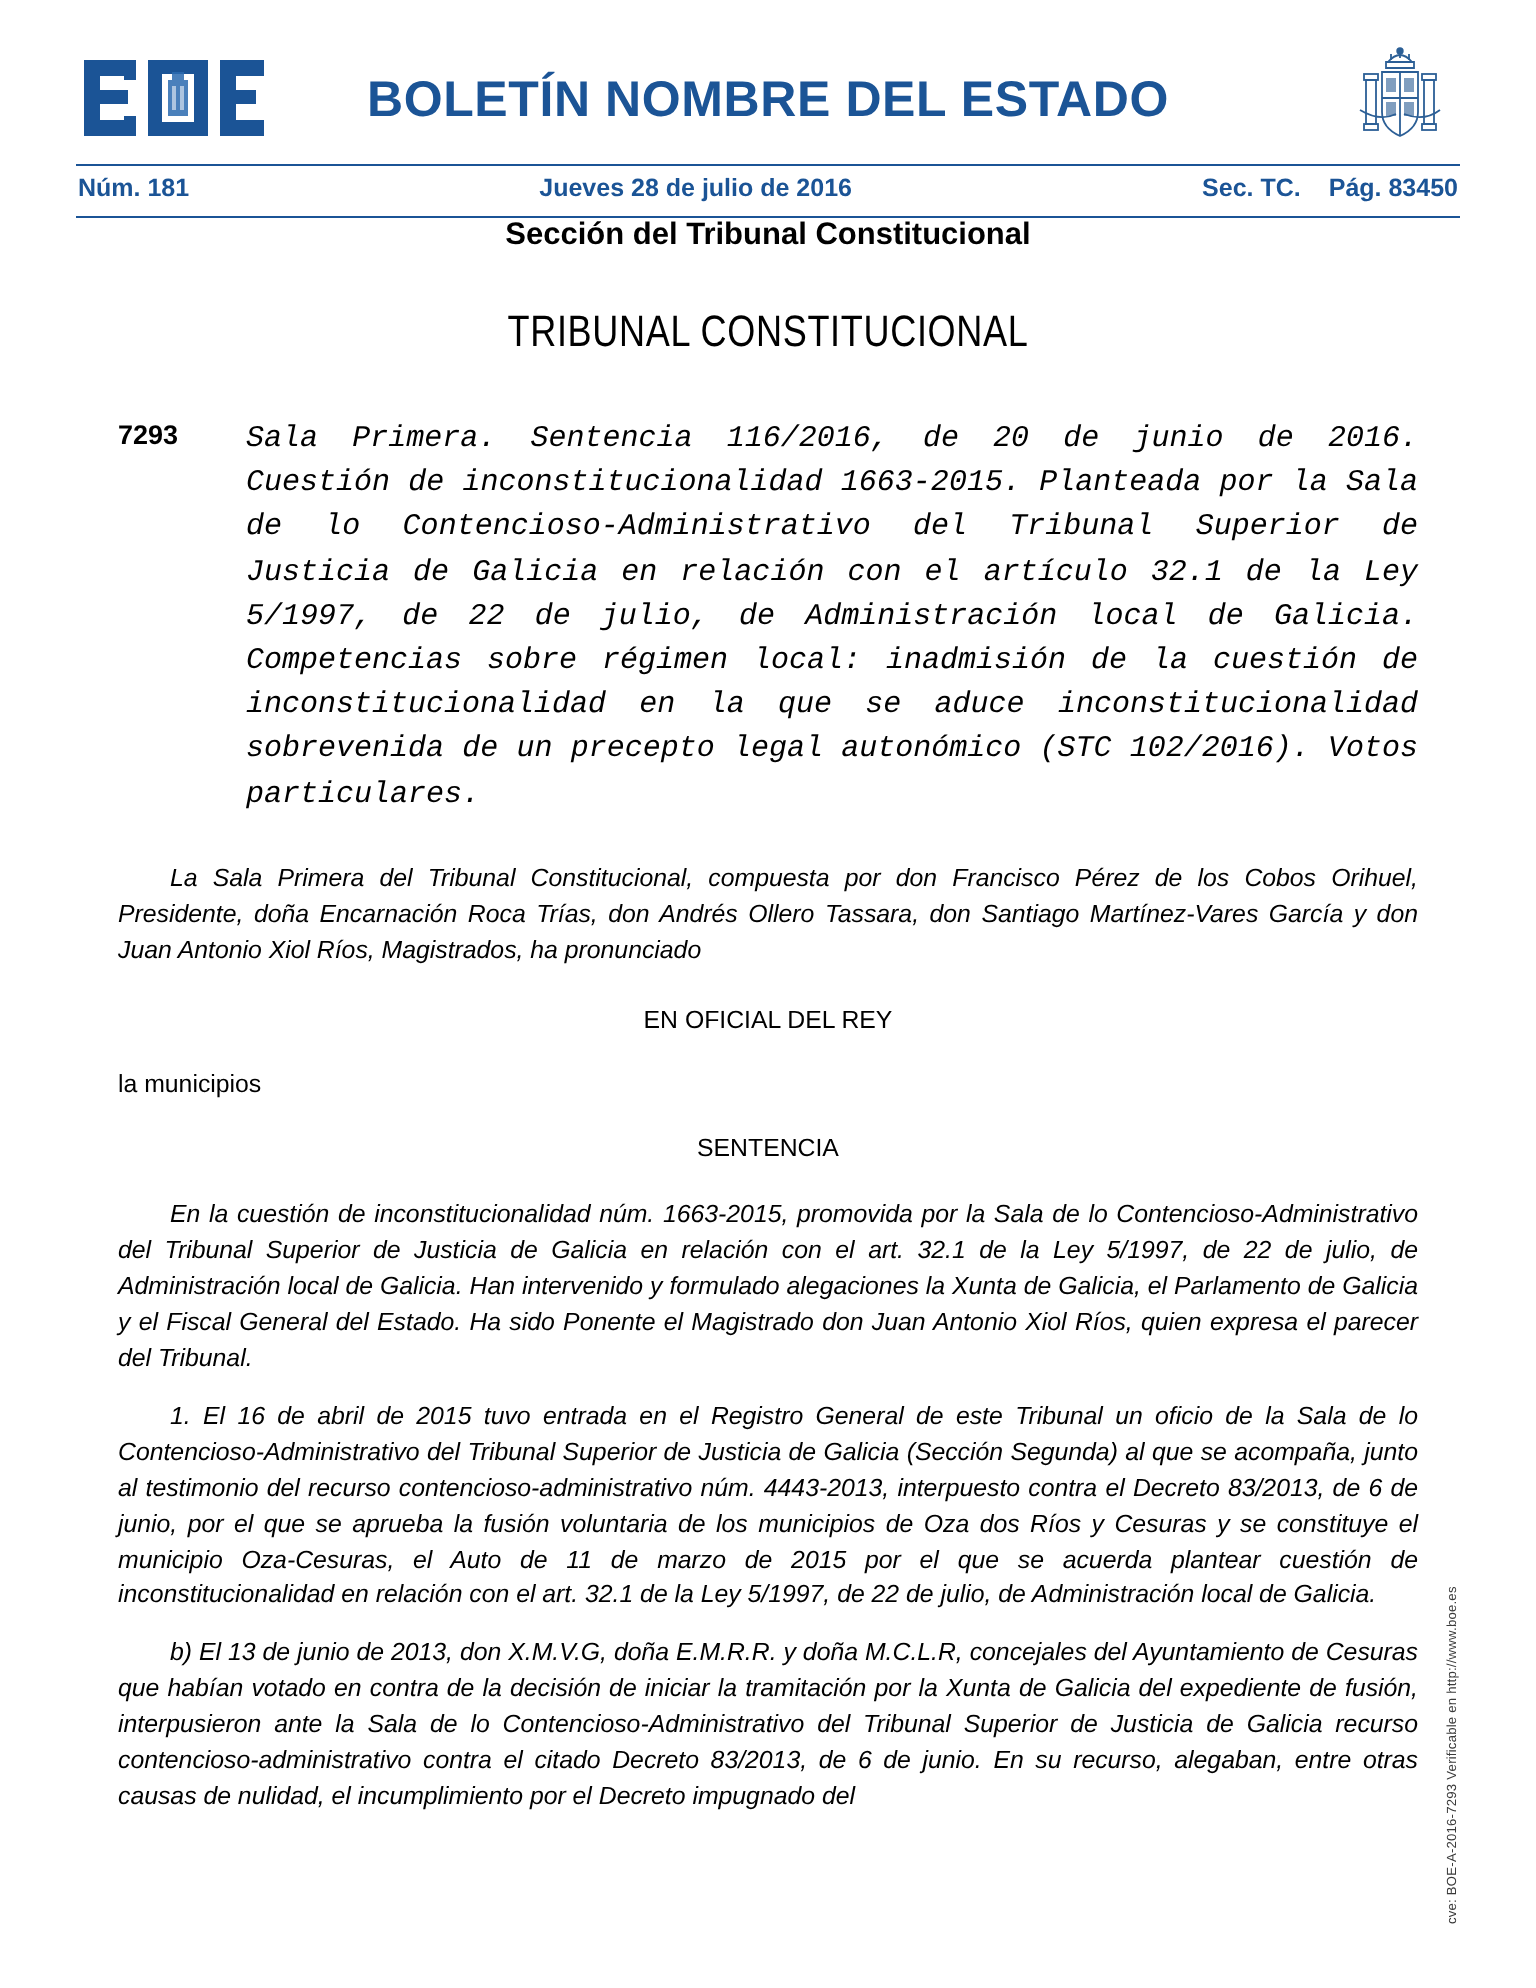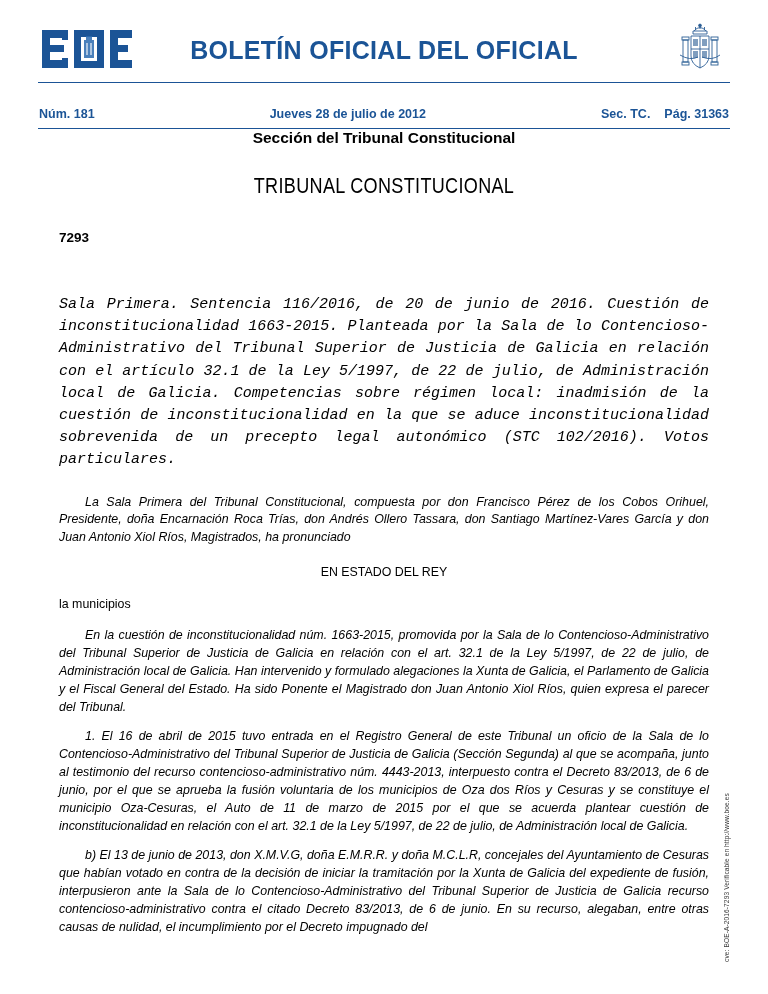--- a/index.html
+++ b/index.html
@@ -67,21 +67,20 @@
     margin-top: 3px;
   }
   .header-row {
     display: flex;
     align-items: baseline;
     justify-content: space-between;
     font-size: 12.5px;
     font-weight: bold;
     color: #1b5496;
     padding: 4px 1px 4px 1px;
-    margin-top: 20px;
   }
   .header-left  { white-space: nowrap; }
   .header-center{ white-space: nowrap; flex: 1; text-align: center; }
   .header-right { white-space: nowrap; display: flex; gap: 14px; text-align: right; }
 
   
   .content {
     padding: 0 21px;
   }
   .section-heading {
@@ -97,21 +96,20 @@
     font-family: "Liberation Sans Narrow", "Liberation Sans", sans-serif;
     transform: scaleX(0.82);
     letter-spacing: 0.4px;
     margin: 0 0 30px 0;
   }
 
   .entry {
     display: flex;
     align-items: flex-start;
     margin-bottom: 22px;
-    flex-direction: column;
   }
   .entry-number {
     width: 64px;
     flex: 0 0 64px;
     font-size: 13.5px;
     font-weight: bold;
     padding-top: 1px;
   }
   .entry-summary {
     flex: 1;
@@ -206,21 +204,21 @@
 
         <g fill="#1b5496">
           <rect x="68" y="2" width="8" height="38"></rect>
           <rect x="68" y="2" width="22" height="8"></rect>
           <rect x="68" y="17" width="18" height="7"></rect>
           <rect x="68" y="32" width="22" height="8"></rect>
         </g>
       </svg>
     </div>
 
-    <div class="masthead-title">BOLETÍN OFICIAL DEL OFICIAL</div>
+    <div class="masthead-title">BOLETÍN NOMBRE DEL ESTADO</div>
 
     <div class="coat-arms">
       <svg width="44" height="56" viewBox="0 0 44 56" aria-hidden="true">
         <g stroke="#2c5f96" fill="none" stroke-width="0.9">
 
           <path d="M15 9 h14 v3 h-14 z"></path>
           <path d="M16 9 q6 -7 12 0"></path>
           <circle cx="22" cy="3.5" r="1.4" fill="#2c5f96"></circle>
           <path d="M17.5 8 l0 -3 M22 7 l0 -4 M26.5 8 l0 -3"></path>
 
@@ -243,45 +241,46 @@
           <rect x="15" y="29" width="5" height="7"></rect>
           <rect x="24" y="29" width="5" height="7"></rect>
         </g>
       </svg>
     </div>
   </div>
 
   <div class="rule-top"></div>
   <div class="header-row">
     <div class="header-left">Núm. 181</div>
-    <div class="header-center">Jueves 28 de julio de 2012</div>
+    <div class="header-center">Jueves 28 de julio de 2016</div>
     <div class="header-right">
       <span>Sec. TC.</span>
-      <span>Pág. 31363</span>
+      <span>Pág. 83450</span>
     </div>
   </div>
   <div class="rule-bottom"></div>
 
   <div class="content">
 
     <h1 class="section-heading">Sección del Tribunal Constitucional</h1>
 
     <h2 class="organ-title">TRIBUNAL CONSTITUCIONAL</h2>
 
     <div class="entry">
       <div class="entry-number">7293</div>
       <div class="entry-summary">Sala Primera. Sentencia 116/2016, de 20 de junio de 2016. Cuestión de inconstitucionalidad 1663-2015. Planteada por la Sala de lo Contencioso-Administrativo del Tribunal Superior de Justicia de Galicia en relación con el artículo 32.1 de la Ley 5/1997, de 22 de julio, de Administración local de Galicia. Competencias sobre régimen local: inadmisión de la cuestión de inconstitucionalidad en la que se aduce inconstitucionalidad sobrevenida de un precepto legal autonómico (STC 102/2016). Votos particulares.</div>
     </div>
 
     <p class="body-par">La Sala Primera del Tribunal Constitucional, compuesta por don Francisco Pérez de los Cobos Orihuel, Presidente, doña Encarnación Roca Trías, don Andrés Ollero Tassara, don Santiago Martínez-Vares García y don Juan Antonio Xiol Ríos, Magistrados, ha pronunciado</p>
 
-    <div class="centered-line">EN ESTADO DEL REY</div>
+    <div class="centered-line">EN OFICIAL DEL REY</div>
 
     <div class="plain-line">la municipios</div>
 
+    <div class="centered-line">SENTENCIA</div>
 
     <p class="body-par">En la cuestión de inconstitucionalidad núm. 1663-2015, promovida por la Sala de lo Contencioso-Administrativo del Tribunal Superior de Justicia de Galicia en relación con el art. 32.1 de la Ley 5/1997, de 22 de julio, de Administración local de Galicia. Han intervenido y formulado alegaciones la Xunta de Galicia, el Parlamento de Galicia y el Fiscal General del Estado. Ha sido Ponente el Magistrado don Juan Antonio Xiol Ríos, quien expresa el parecer del Tribunal.</p>
 
 
     <p class="body-par">1.   El 16 de abril de 2015 tuvo entrada en el Registro General de este Tribunal un oficio de la Sala de lo Contencioso-Administrativo del Tribunal Superior de Justicia de Galicia (Sección Segunda) al que se acompaña, junto al testimonio del recurso contencioso-administrativo núm. 4443-2013, interpuesto contra el Decreto 83/2013, de 6 de junio, por el que se aprueba la fusión voluntaria de los municipios de Oza dos Ríos y Cesuras y se constituye el municipio Oza-Cesuras, el Auto de 11 de marzo de 2015 por el que se acuerda plantear cuestión de inconstitucionalidad en relación con el art. 32.1 de la Ley 5/1997, de 22 de julio, de Administración local de Galicia.</p>
 
 
 
     <p class="body-par">b)   El 13 de junio de 2013, don X.M.V.G, doña E.M.R.R. y doña M.C.L.R, concejales del Ayuntamiento de Cesuras que habían votado en contra de la decisión de iniciar la tramitación por la Xunta de Galicia del expediente de fusión, interpusieron ante la Sala de lo Contencioso-Administrativo del Tribunal Superior de Justicia de Galicia recurso contencioso-administrativo contra el citado Decreto 83/2013, de 6 de junio. En su recurso, alegaban, entre otras causas de nulidad, el incumplimiento por el Decreto impugnado del</p>
 

